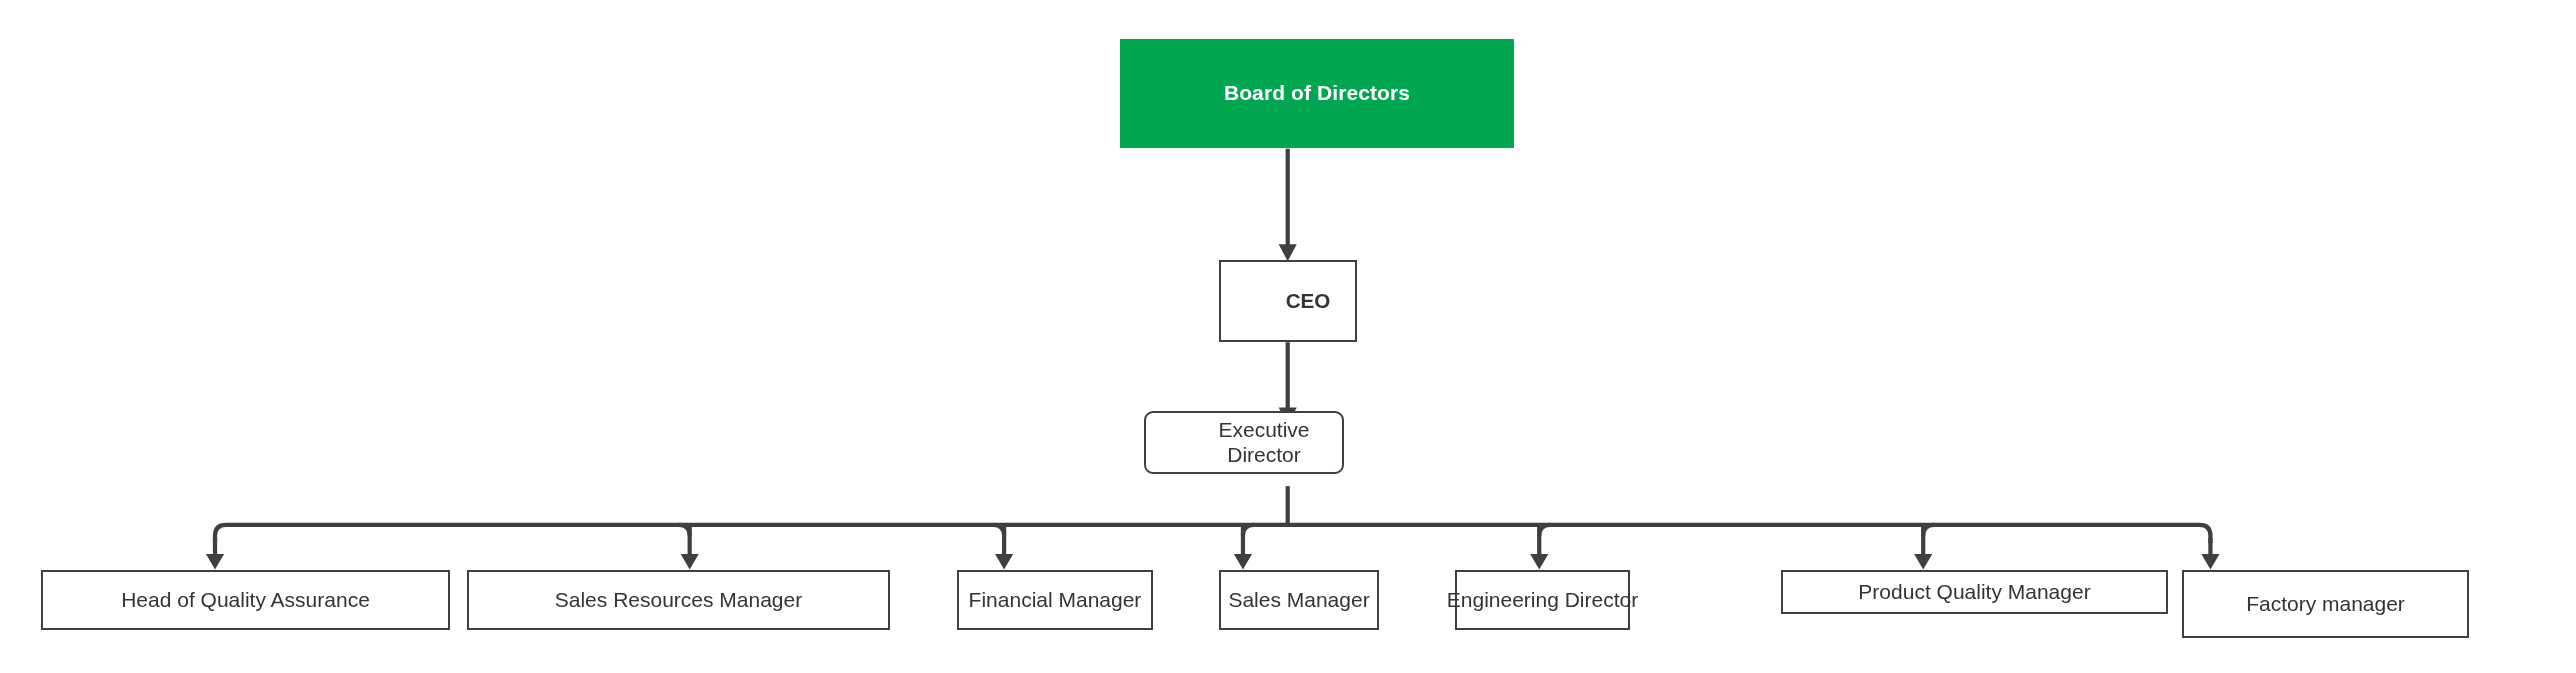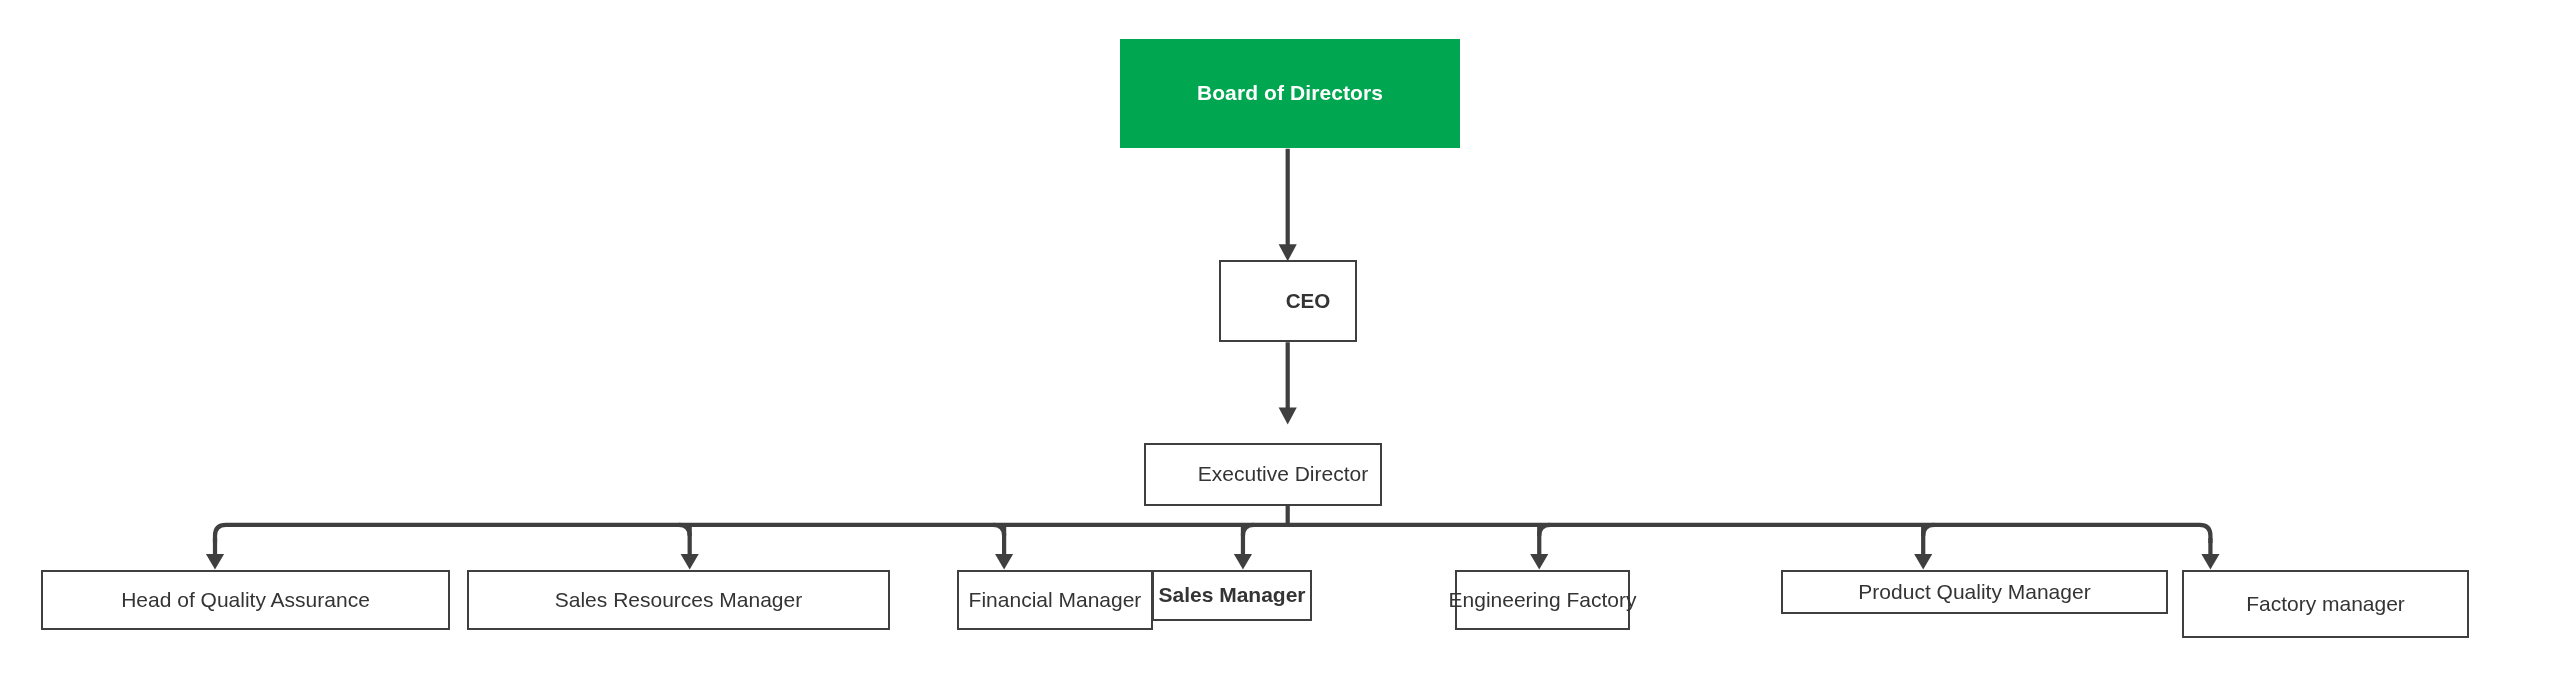--- a/index.html
+++ b/index.html
@@ -103,50 +103,50 @@
       <polygon points="355,942 340,916 370,916"></polygon>
       <polygon points="1140,942 1125,916 1155,916"></polygon>
       <polygon points="1660,942 1645,916 1675,916"></polygon>
       <polygon points="2055,942 2040,916 2070,916"></polygon>
       <polygon points="2545,942 2530,916 2560,916"></polygon>
       <polygon points="3180,942 3165,916 3195,916"></polygon>
       <polygon points="3655,942 3640,916 3670,916"></polygon>
     </g>
   </svg>
 
-  <div class="node node-root" style="left:1120px; top:39px; width:340px; height:109px;">
+  <div class="node node-root" style="left:1120px; top:39px; width:394px; height:109px;">
     <span>Board of Directors</span>
   </div>
 
   <div class="node node-box node-bold" style="left:1219px; top:260px; width:138px; height:82px;">
     <span>CEO</span>
   </div>
 
-  <div class="node node-box node-plain" style="left:1144px; top:443px; width:238px; height:63px;">
+  <div class="node node-box node-plain" style="left:1144px; top:411px; width:200px; height:63px;border-radius:9px;">
     <span>Executive Director</span>
   </div>
 
   <div class="node node-box node-leaf" style="left:41px; top:570px; width:409px; height:60px;">
     <span>Head of Quality Assurance</span>
   </div>
 
   <div class="node node-box node-leaf" style="left:467px; top:570px; width:423px; height:60px;">
     <span>Sales Resources Manager</span>
   </div>
 
   <div class="node node-box node-leaf" style="left:909px; top:570px; width:196px; height:60px;margin-left:48px;">
     <span>Financial Manager</span>
   </div>
 
-  <div class="node node-box node-leaf" style="left:1152px; top:570px; width:160px; height:51px;font-weight:bold;">
+  <div class="node node-box node-leaf" style="left:1219px; top:570px; width:160px; height:60px;">
     <span>Sales Manager</span>
   </div>
 
   <div class="node node-box node-leaf" style="left:1455px; top:570px; width:175px; height:60px;">
-    <span>Engineering Factory</span>
+    <span>Engineering Director</span>
   </div>
 
   <div class="node node-box node-leaf" style="left:1781px; top:570px; width:387px; height:44px;">
     <span>Product Quality Manager</span>
   </div>
 
   <div class="node node-box node-leaf" style="left:2182px; top:570px; width:287px; height:68px;">
     <span>Factory manager</span>
   </div>
 

